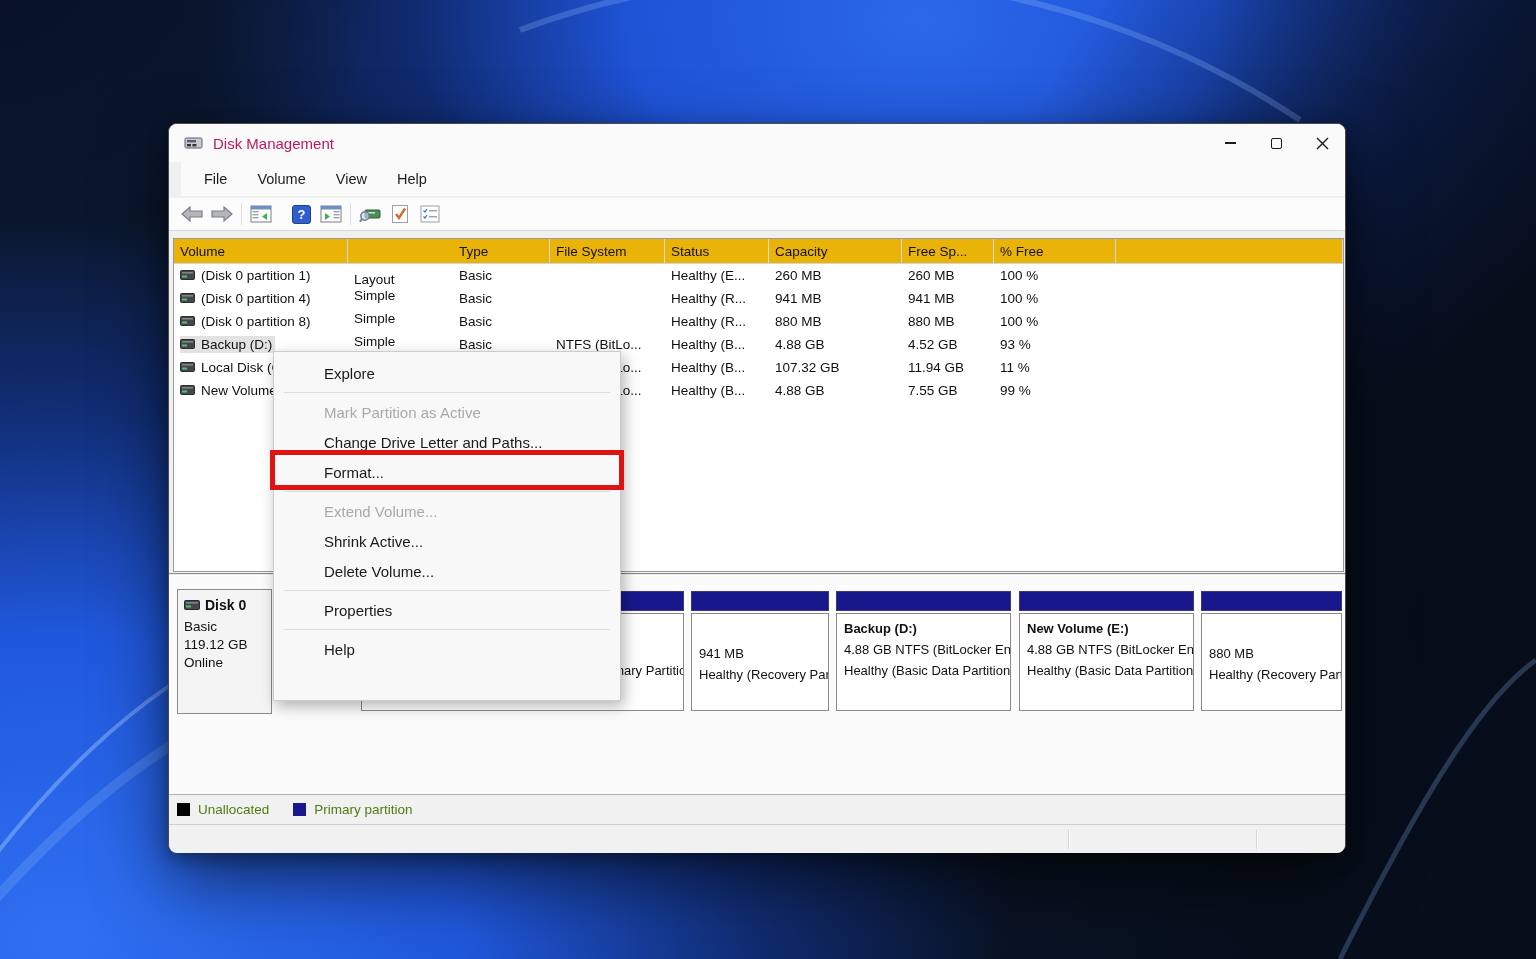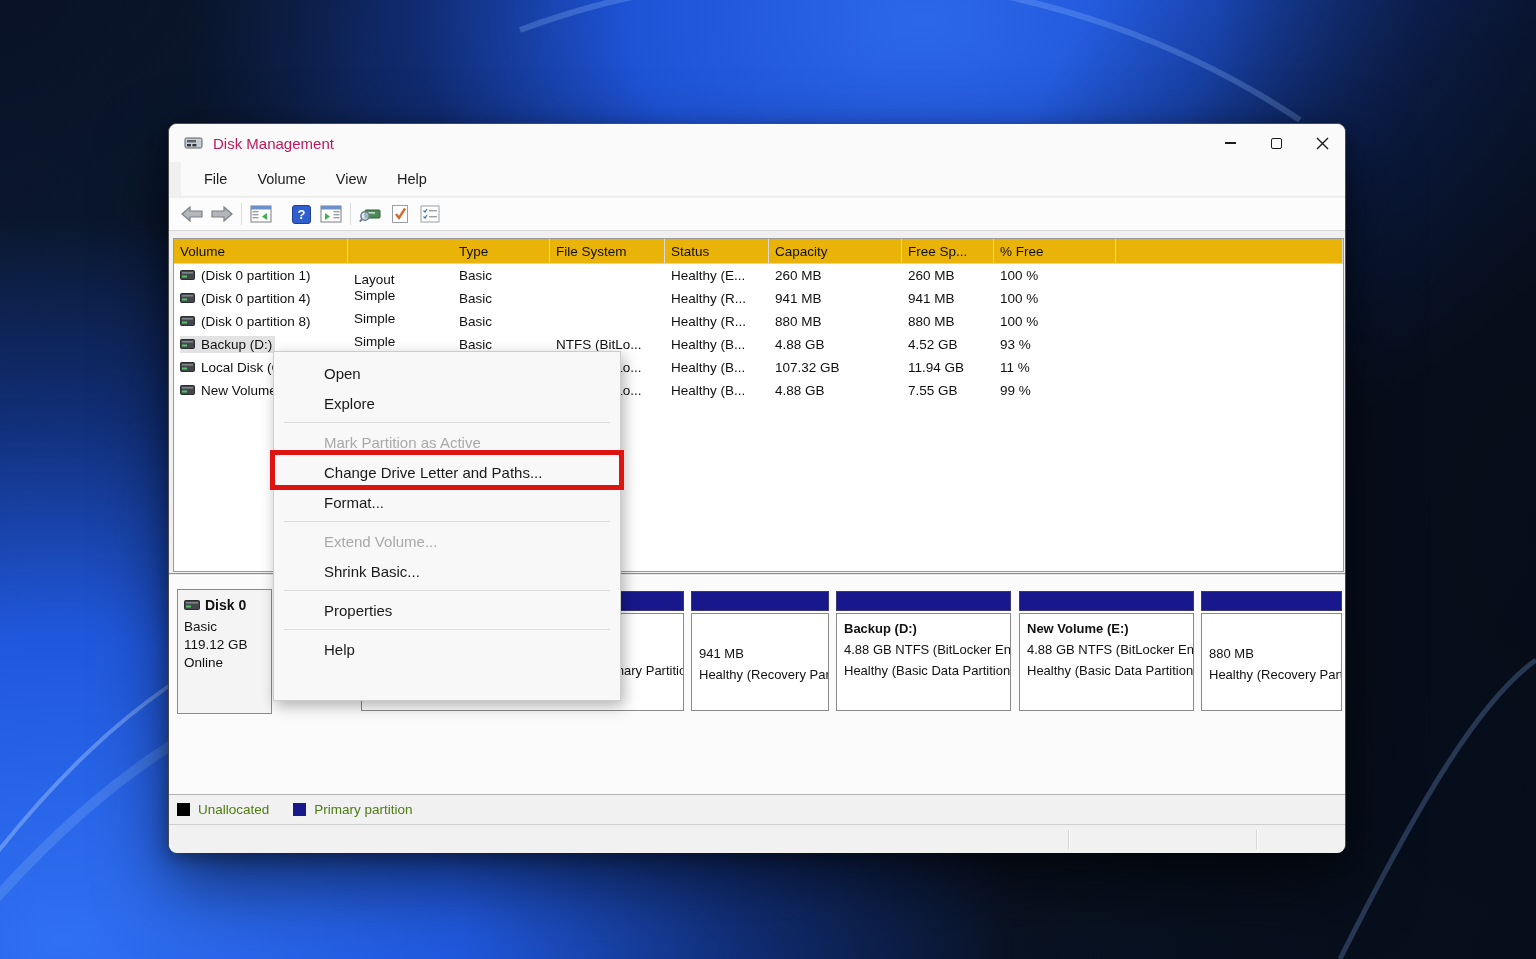--- a/index.html
+++ b/index.html
@@ -404,29 +404,29 @@
       <span>Primary partition</span>
     </div>
   </div>
 
   <div class="statusbar">
     <div class="sb-sep" style="left:899px;"></div>
     <div class="sb-sep" style="left:1087px;"></div>
   </div>
 
   <div class="ctxmenu">
-    <div class="cm-item">Open</div>
     <div class="cm-item">Explore</div>
     <div class="cm-sep"></div>
     <div class="cm-item disabled">Mark Partition as Active</div>
     <div class="cm-item">Change Drive Letter and Paths...</div>
     <div class="cm-item">Format...</div>
     <div class="cm-sep"></div>
     <div class="cm-item disabled">Extend Volume...</div>
-    <div class="cm-item">Shrink Basic...</div>
+    <div class="cm-item">Shrink Active...</div>
+    <div class="cm-item">Delete Volume...</div>
     <div class="cm-sep"></div>
     <div class="cm-item">Properties</div>
     <div class="cm-sep"></div>
     <div class="cm-item">Help</div>
   </div>
 
   <div class="red-box"></div>
 
 </div>
 

